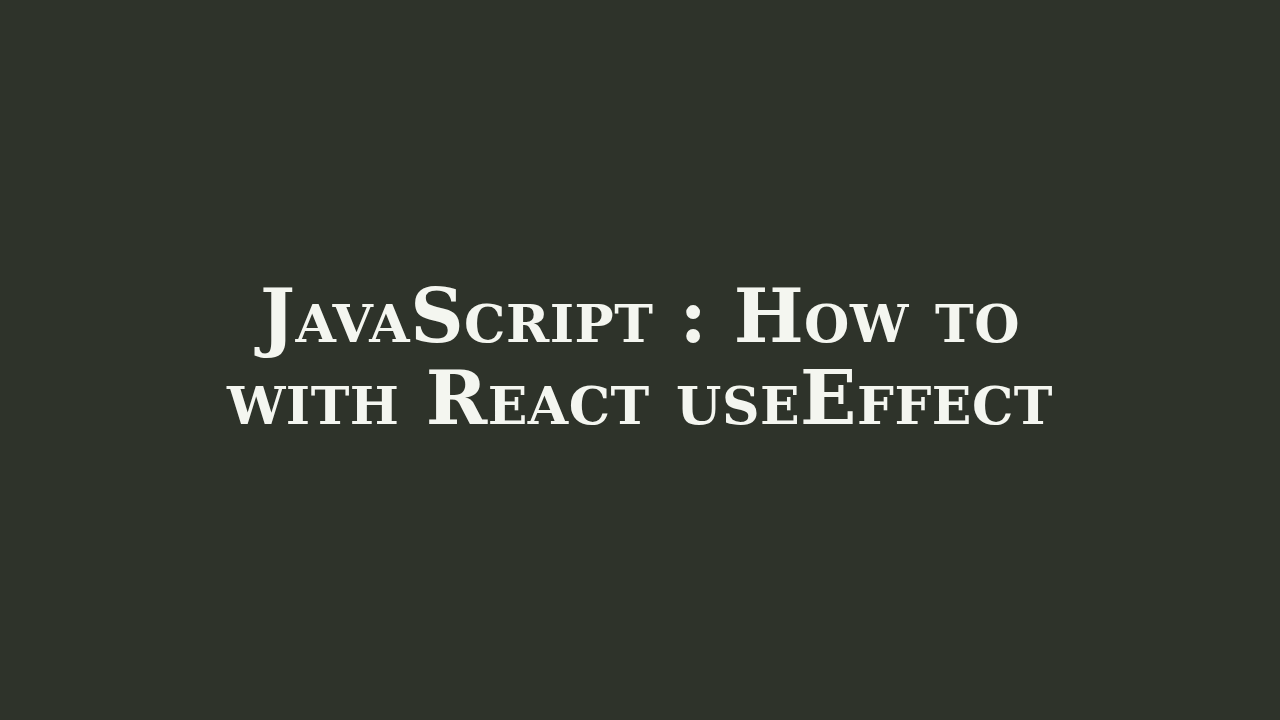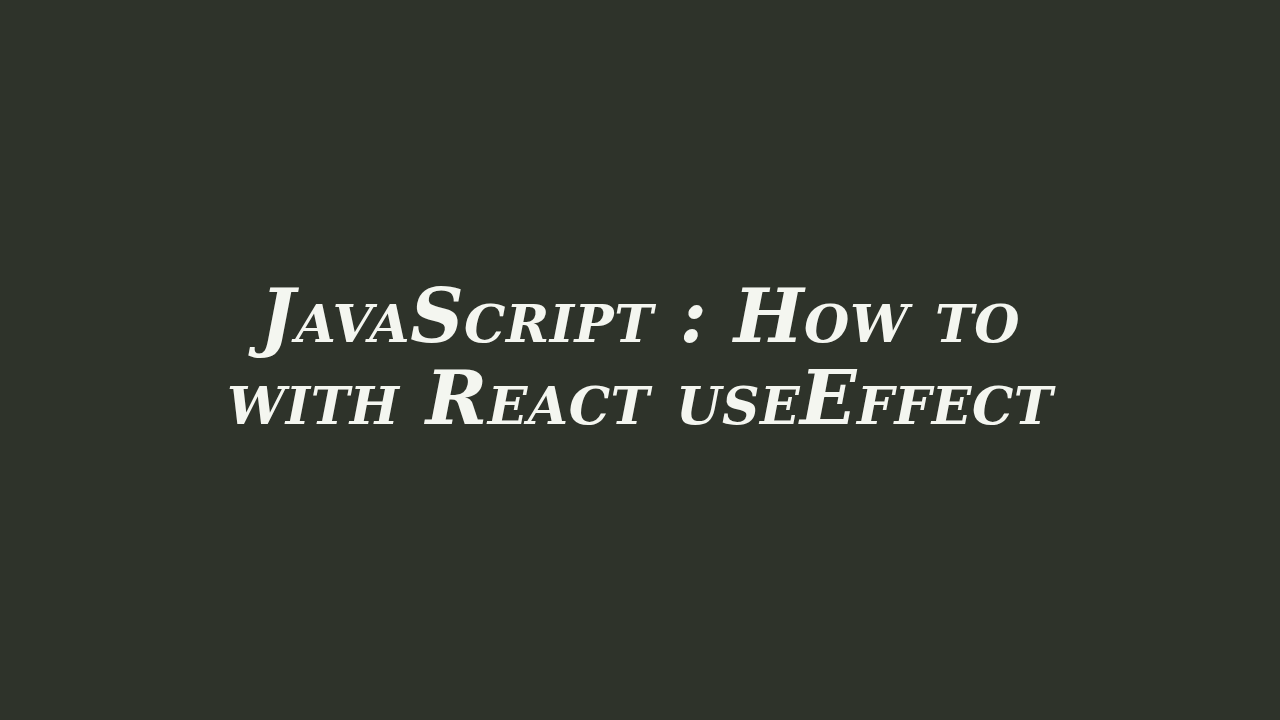--- a/index.html
+++ b/index.html
@@ -28,21 +28,20 @@
   }
 
   .title-block {
     width: 1100px;
     margin: 14px auto;
     padding: 0 20px;
     box-sizing: border-box;
     text-align: center;
     
     transform: translateY(-3px);
-    font-style: italic;
   }
 
   .title-line {
     display: block;
     color: #f4f6f0;
     font-family: "DejaVu Serif", "Liberation Serif", serif;
     font-weight: 700;
     font-variant: small-caps;
     font-variant-caps: small-caps;
     font-size: 74px;

